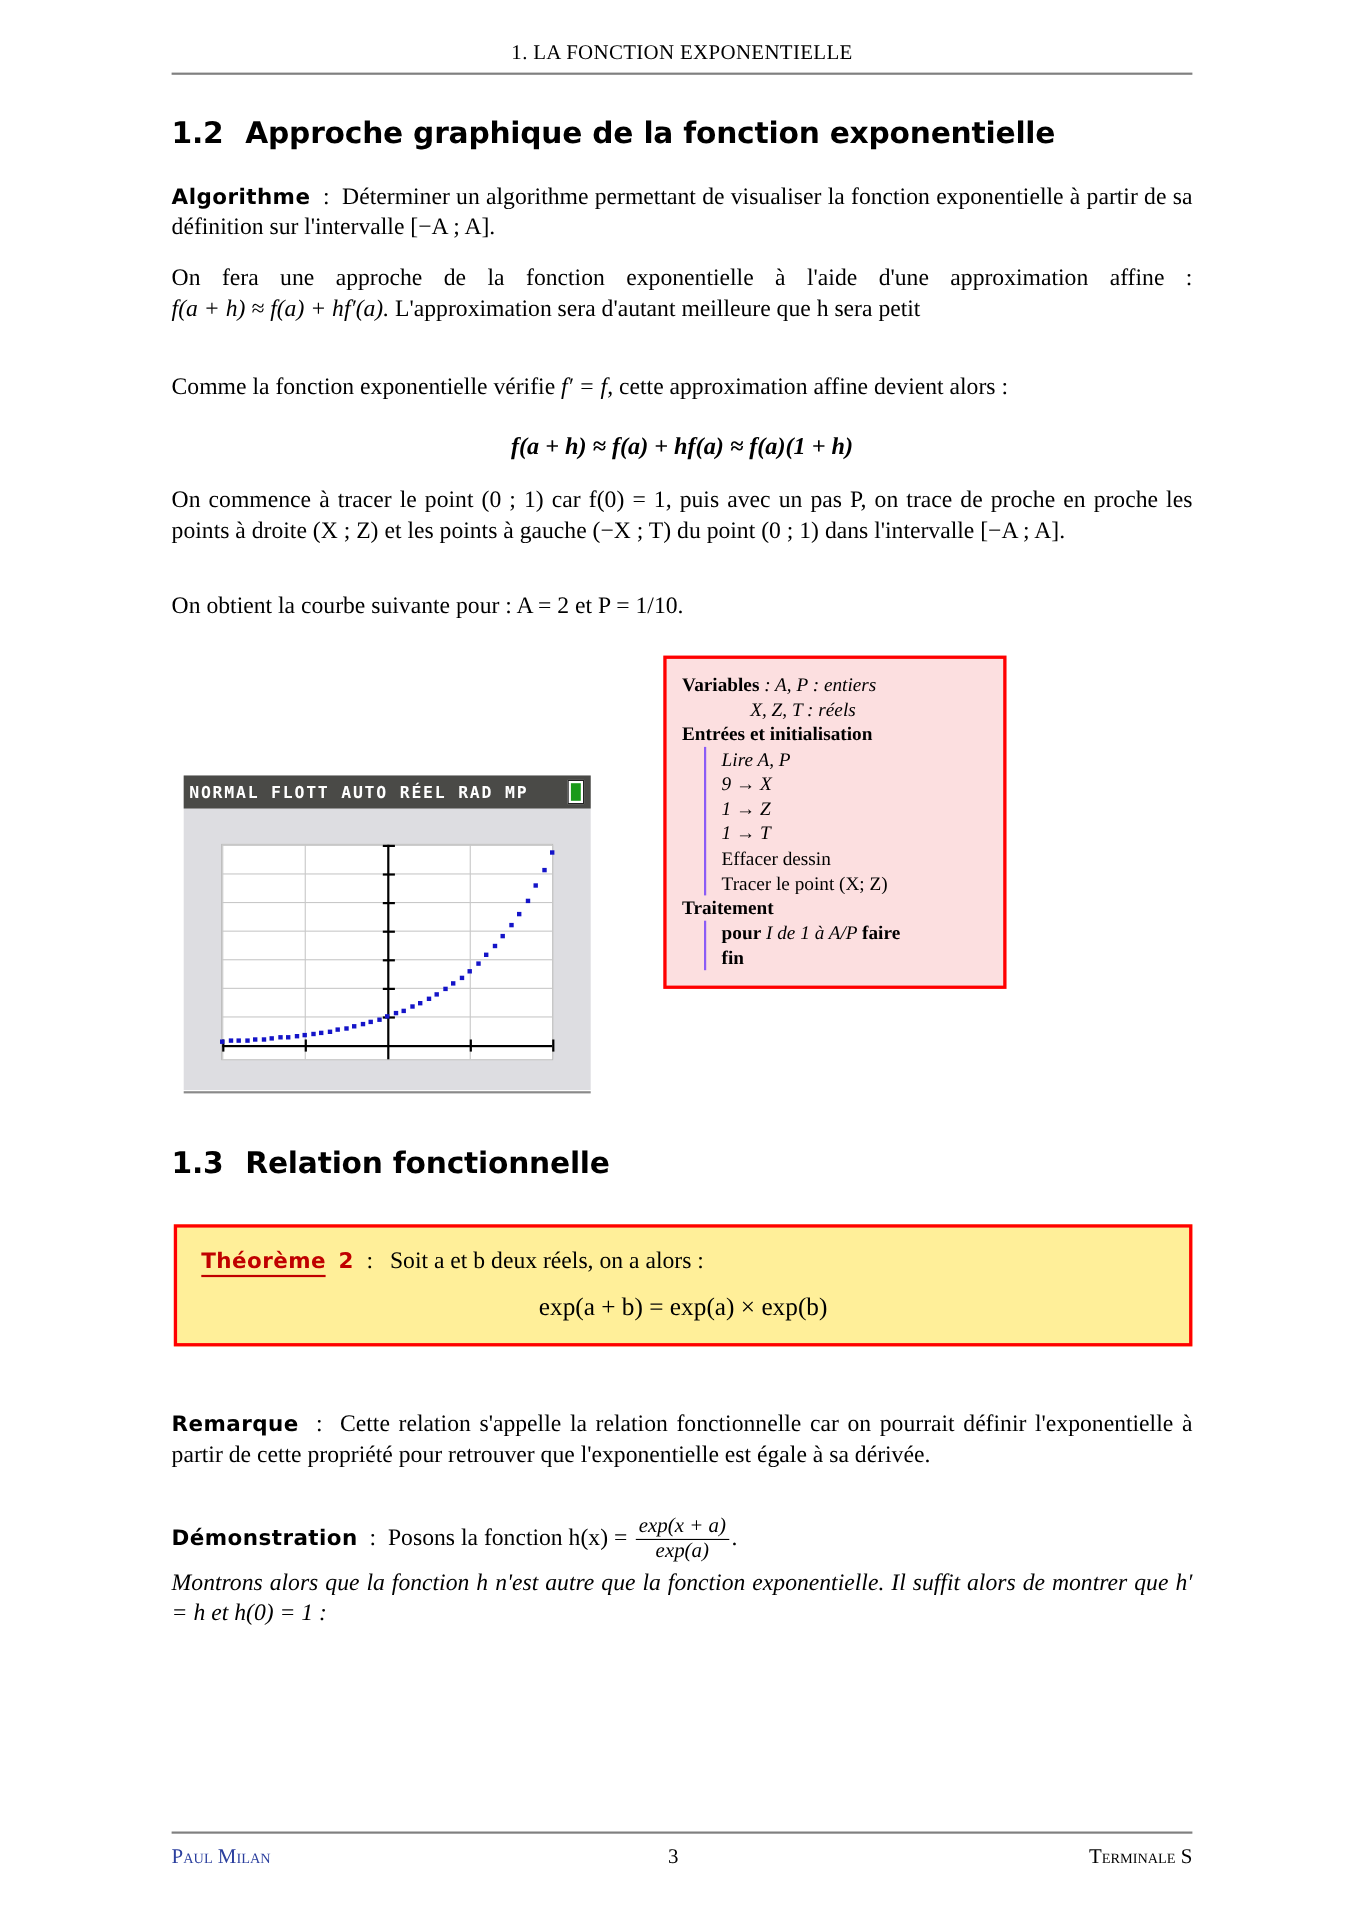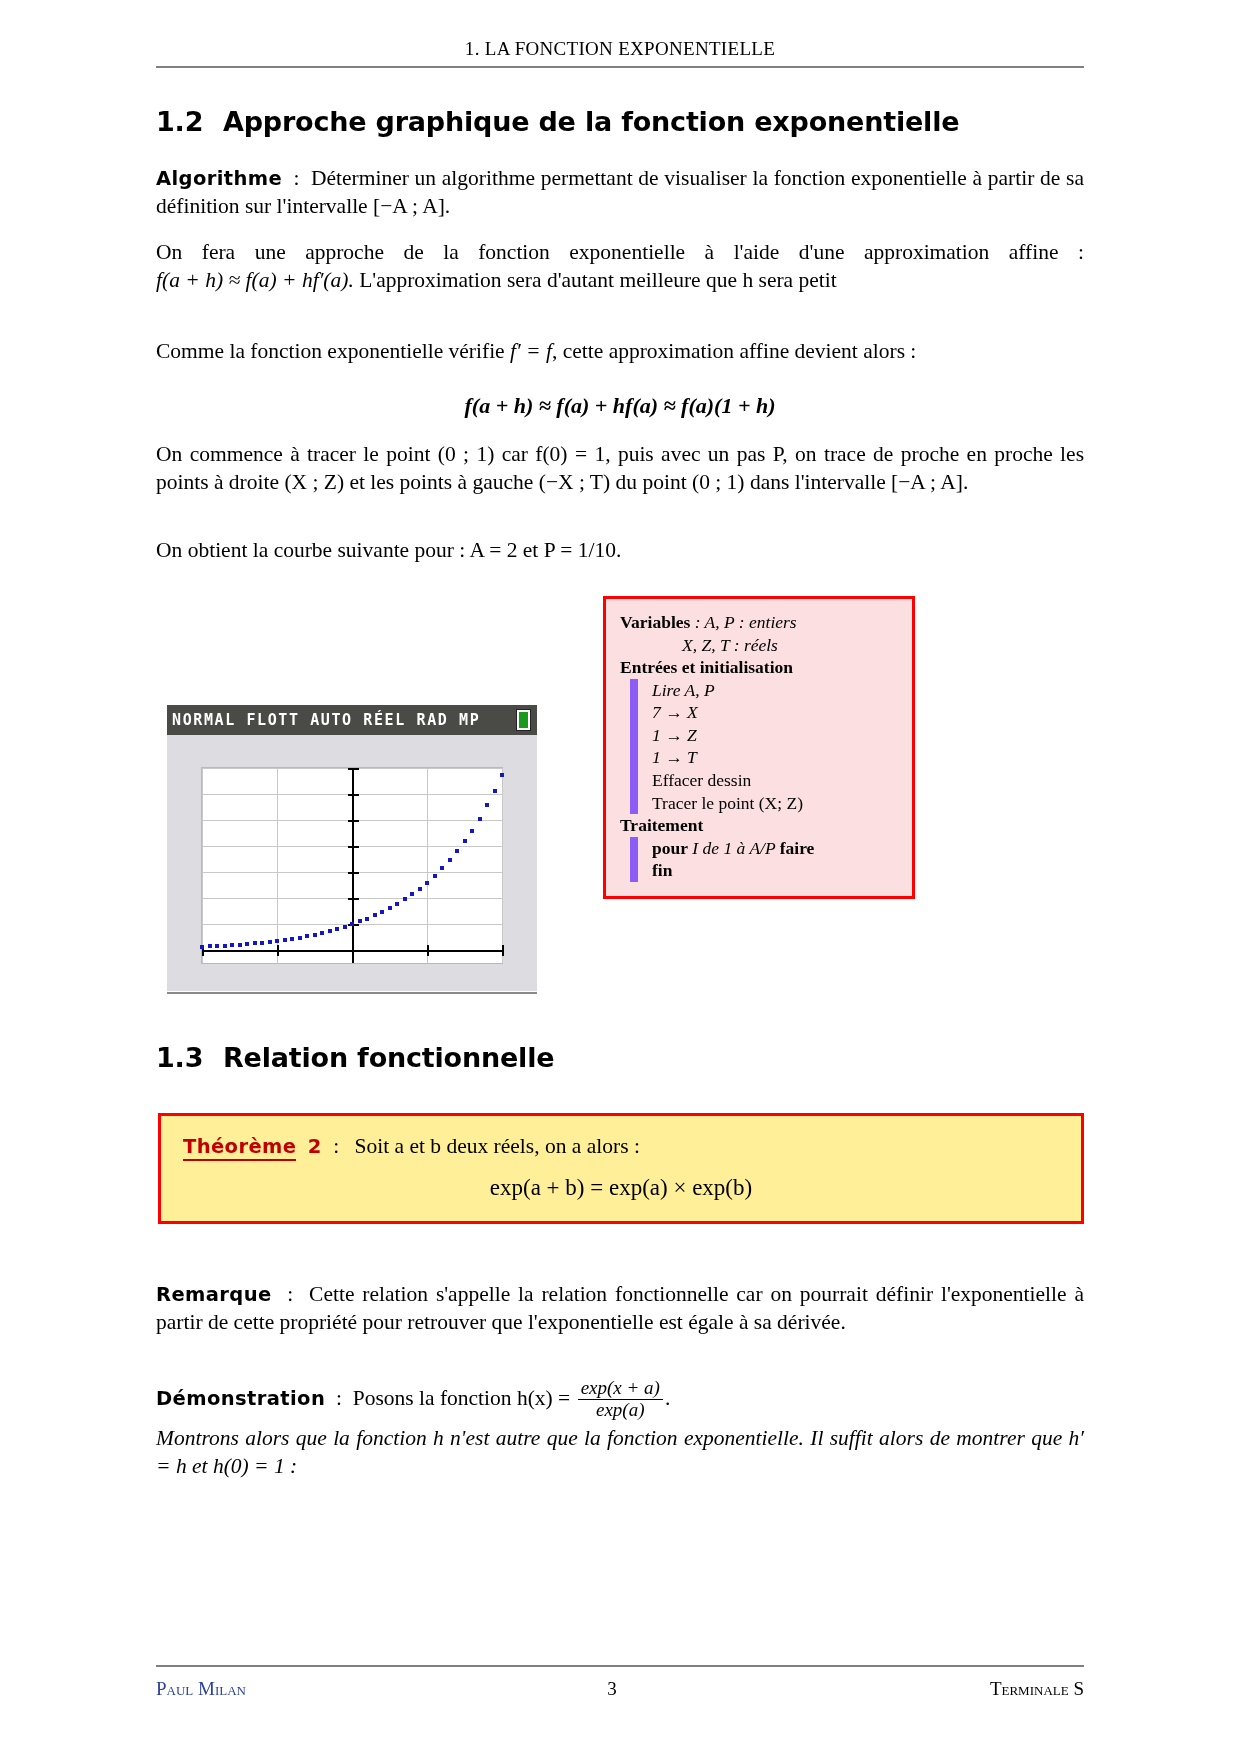--- a/index.html
+++ b/index.html
@@ -68,22 +68,22 @@
     background:#fcdfe0;
     border:3px solid #ff0000;
     box-sizing:border-box;
     padding:12px 10px 14px 14px;
     font-size:17.5px;
     line-height:1.29;
   }
   .algobox b { font-weight:bold; }
   .alg-line { white-space:nowrap; }
   .alg-indent1 {
-    border-left:8px solid #8b5cf6;
-    margin-left:10px;
+    border-left:2px solid #8b5cf6;
+    margin-left:20px;
     padding-left:14px;
   }
   .alg-indent2 {
     border-left:2px solid #444;
     margin-left:12px;
     padding-left:14px;
   }
   .alg-right { text-align:left; padding-left:62px; }
 
   
@@ -216,21 +216,21 @@
       <b>Variables</b>
       <span class="mi">: A, P : entiers</span>
     </div>
     <div class="alg-line alg-right mi">X, Z, T : réels</div>
 
     <div class="alg-line">
       <b>Entrées et initialisation</b>
     </div>
     <div class="alg-indent1">
       <div class="alg-line mi">Lire A, P</div>
-      <div class="alg-line mi">7 → X</div>
+      <div class="alg-line mi">9 → X</div>
       <div class="alg-line mi">1 → Z</div>
       <div class="alg-line mi">1 → T</div>
       <div class="alg-line">Effacer dessin</div>
       <div class="alg-line">Tracer le point (X; Z)</div>
     </div>
 
     <div class="alg-line">
       <b>Traitement</b>
     </div>
     <div class="alg-indent1">

